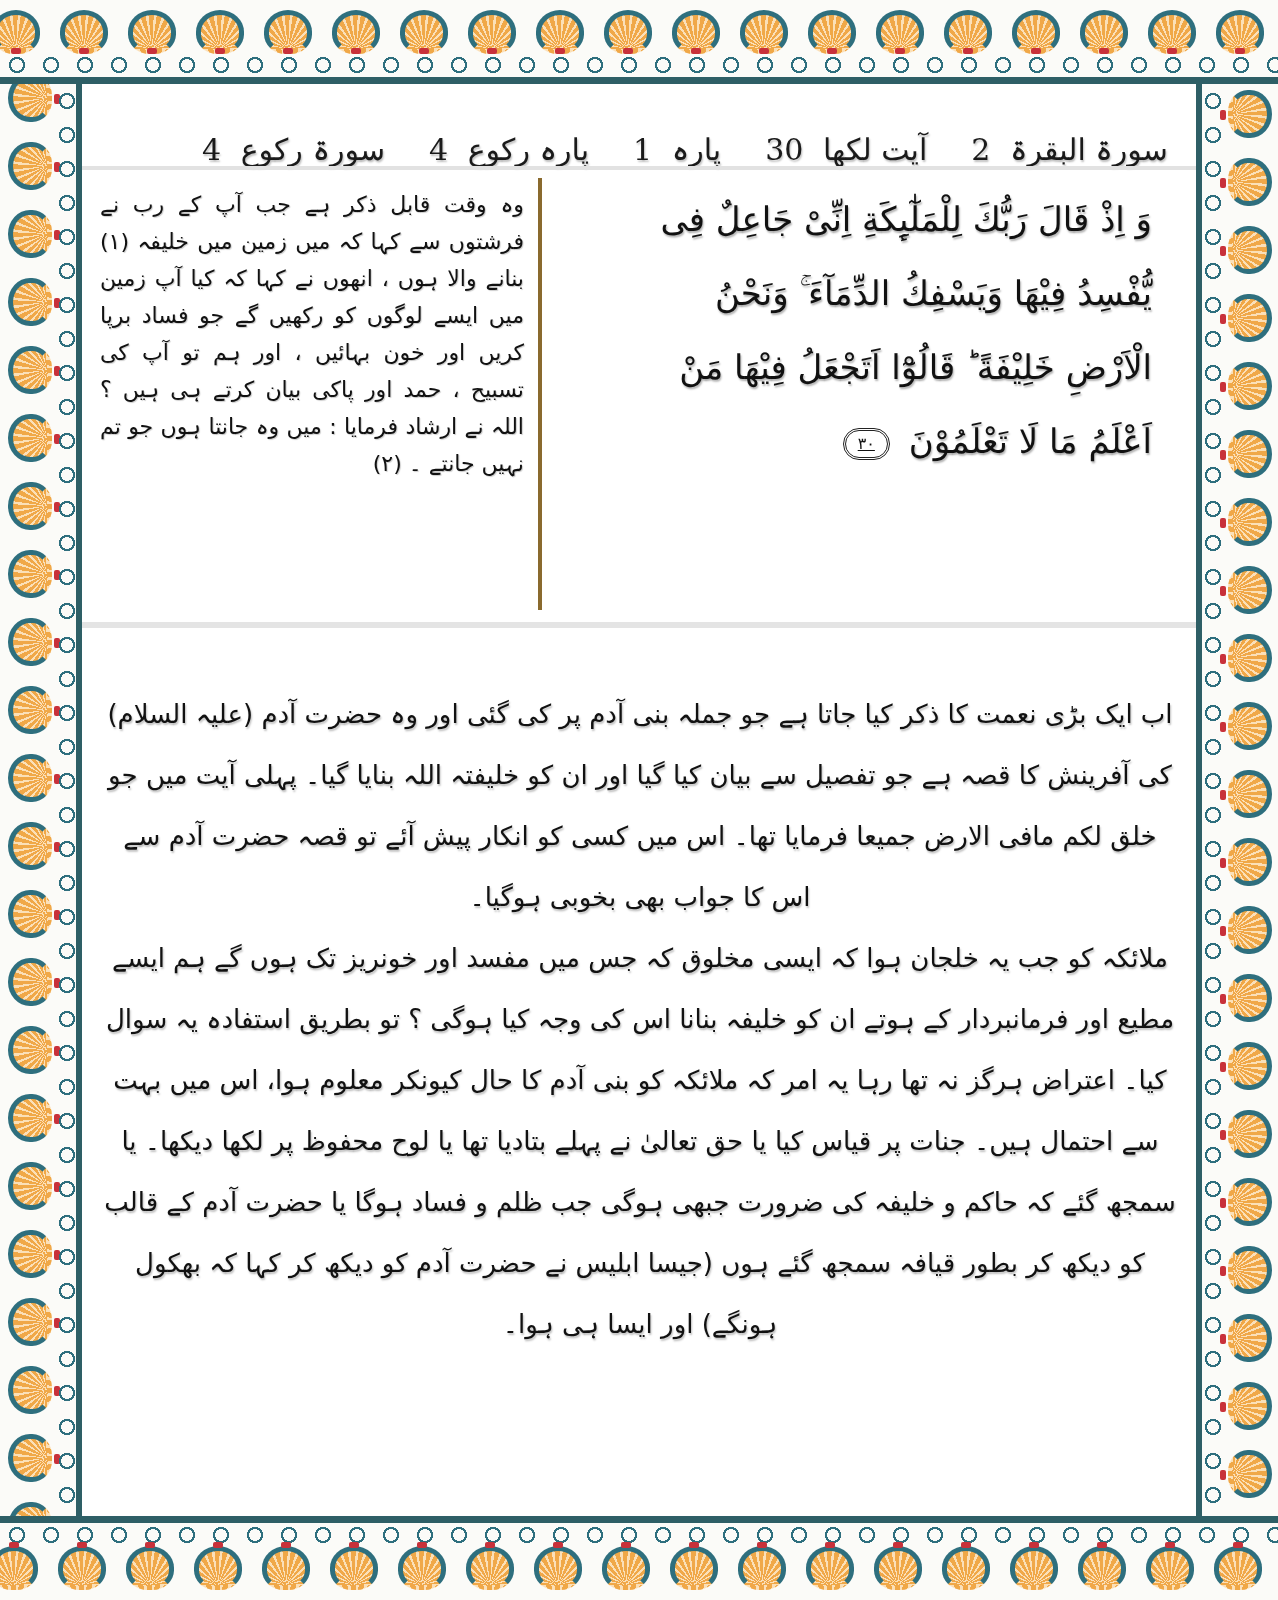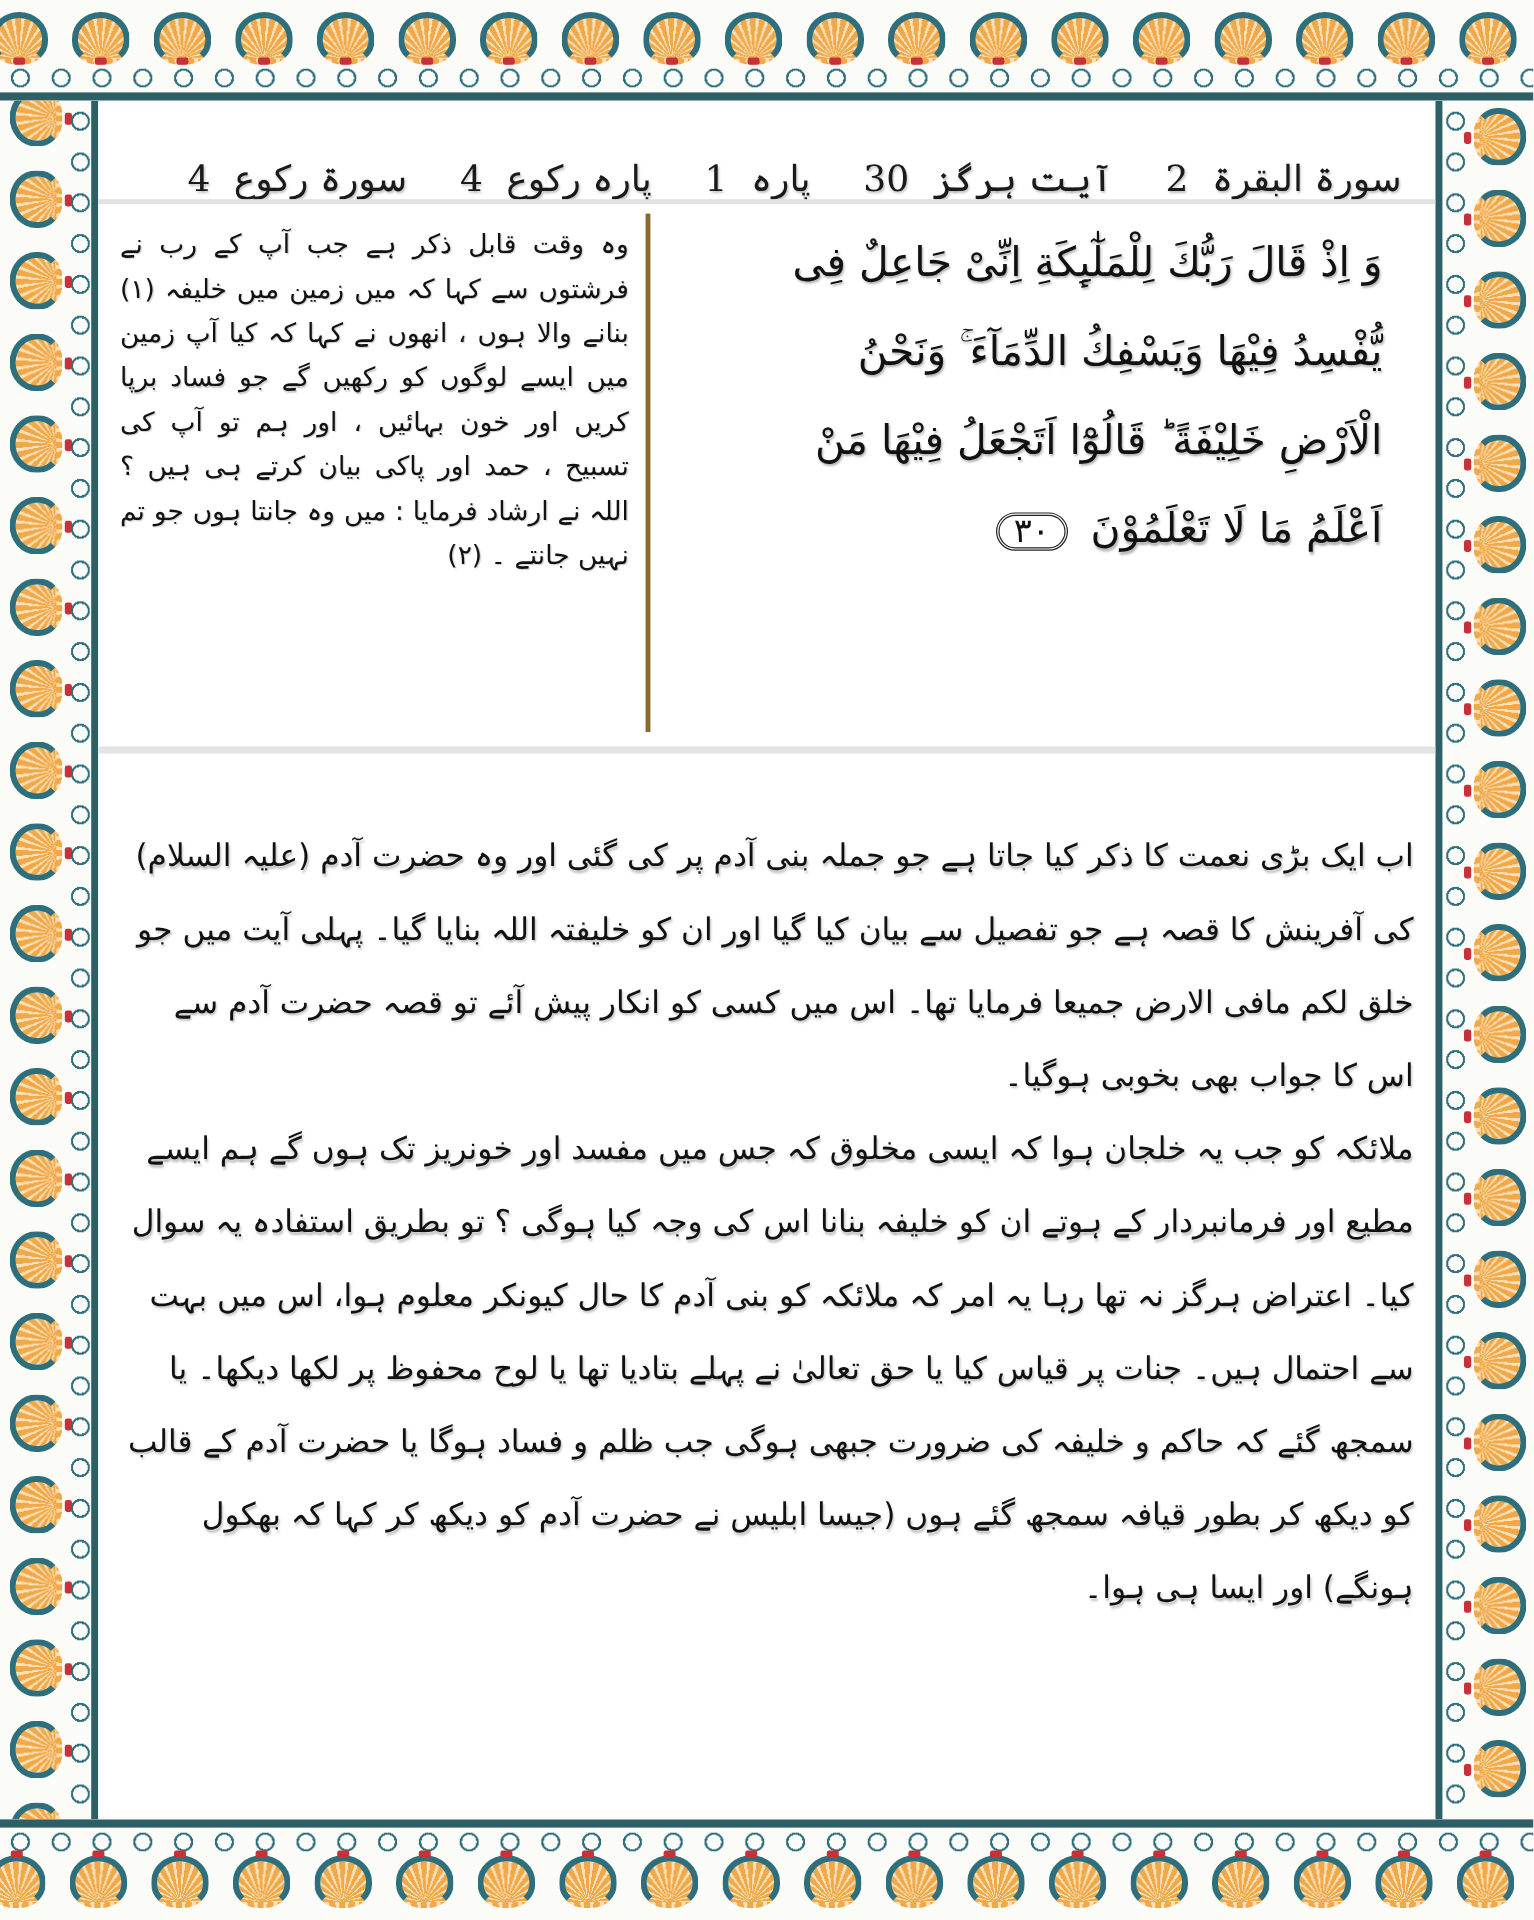--- a/index.html
+++ b/index.html
@@ -95,42 +95,43 @@
   }
   .ayah-arabic {
     position: absolute; right: 44px; top: 12px; width: 600px;
     direction: rtl; text-align: justify; text-align-last: right;
     font-family: "DejaVu Serif", serif; font-size: 34px; line-height: 74px;
     color: #111; text-shadow: 1px 2px 2px rgba(0,0,0,0.3);
   }
   .ayah-marker {
     display: inline-block; direction: rtl;
     border: 3px double #222; border-radius: 16px;
-    padding: 0 12px; font-size: 28px; line-height: 26px;
+    padding: 0 12px; font-size: 16px; line-height: 26px;
     vertical-align: middle; margin-right: 8px;
     text-shadow: none;
+    text-decoration: underline;
   }
   .vertical-divider {
     position: absolute; left: 456px; top: 8px; width: 4px; height: 432px;
     background: #8a6a2e;
   }
   .translation {
     position: absolute; left: 18px; top: 16px; width: 424px;
     direction: rtl; text-align: justify; text-align-last: right;
     font-family: "DejaVu Sans", sans-serif; font-size: 22px; line-height: 37px;
     color: #111; text-shadow: 1px 1px 1px rgba(0,0,0,0.2);
   }
   .section-rule {
     position: absolute; left: 0; top: 538px; width: 1114px; height: 6px;
     background: #e4e4e4;
   }
 
   .tafseer {
     position: absolute; left: 20px; top: 600px; width: 1076px;
-    direction: rtl; text-align: right;
+    direction: rtl; text-align: center;
     font-family: "DejaVu Sans", sans-serif; font-size: 26px; line-height: 61px;
     color: #111; text-shadow: 1px 2px 2px rgba(0,0,0,0.25);
   }
   .tafseer p { margin: 0; }
 </style>
 </head>
 <body>
 
 <div class="border-h border-top">
   <div class="palm-row" style="left:-18px; top:6px;">
@@ -487,21 +488,21 @@
 </div>
 
 <div class="panel">
 
   <div class="header">
     <span class="seg">
       <span>سورۃ البقرۃ</span>
       <span class="num">2</span>
     </span>
     <span class="seg">
-      <span>آیت ہرگز</span>
+      <span>آیت لکھا</span>
       <span class="num">30</span>
     </span>
     <span class="seg">
       <span>پارہ</span>
       <span class="num">1</span>
     </span>
     <span class="seg">
       <span>پارہ رکوع</span>
       <span class="num">4</span>
     </span>

